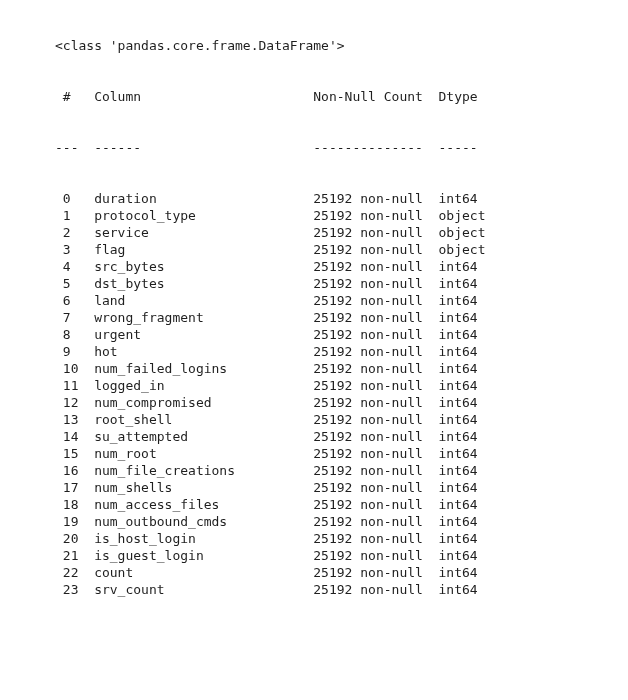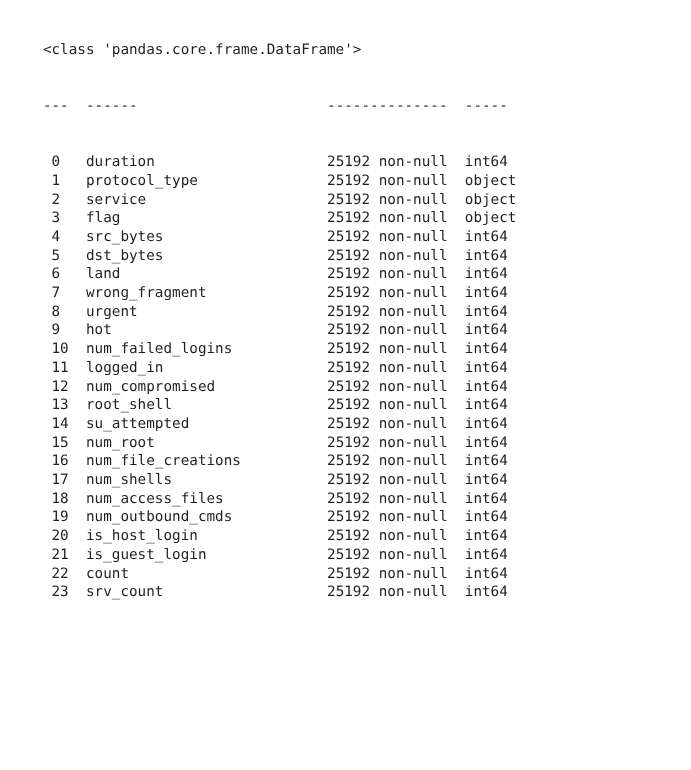--- a/index.html
+++ b/index.html
@@ -13,22 +13,23 @@
     .output {
       position: absolute;
       left: 39px;
       top: 3px;
       font-family: "DejaVu Sans Mono", "Liberation Mono", monospace;
       font-size: 13px;
       line-height: 17px;
       color: #1f1f1f;
       white-space: pre;
     }
-    .line { height: 17px; }
+    .line { height: 17px; margin-left: 16px; }
   </style>
 </head>
 <body>
 
 <div class="output">
   <div class="line">&lt;class 'pandas.core.frame.DataFrame'&gt;</div>
+  <div class="line" id="hdr"><span> #   </span><span>Column                      </span><span>Non-Null Count  </span><span>Dtype</span></div>
   <div class="line" id="sep"><span>---  </span><span>------                      </span><span>--------------  </span><span>-----</span></div>
   <div id="rows"><div class="line"><span> 0   </span><span>duration                    </span><span>25192 non-null  </span><span>int64</span></div><div class="line"><span> 1   </span><span>protocol_type               </span><span>25192 non-null  </span><span>object</span></div><div class="line"><span> 2   </span><span>service                     </span><span>25192 non-null  </span><span>object</span></div><div class="line"><span> 3   </span><span>flag                        </span><span>25192 non-null  </span><span>object</span></div><div class="line"><span> 4   </span><span>src_bytes                   </span><span>25192 non-null  </span><span>int64</span></div><div class="line"><span> 5   </span><span>dst_bytes                   </span><span>25192 non-null  </span><span>int64</span></div><div class="line"><span> 6   </span><span>land                        </span><span>25192 non-null  </span><span>int64</span></div><div class="line"><span> 7   </span><span>wrong_fragment              </span><span>25192 non-null  </span><span>int64</span></div><div class="line"><span> 8   </span><span>urgent                      </span><span>25192 non-null  </span><span>int64</span></div><div class="line"><span> 9   </span><span>hot                         </span><span>25192 non-null  </span><span>int64</span></div><div class="line"><span> 10  </span><span>num_failed_logins           </span><span>25192 non-null  </span><span>int64</span></div><div class="line"><span> 11  </span><span>logged_in                   </span><span>25192 non-null  </span><span>int64</span></div><div class="line"><span> 12  </span><span>num_compromised             </span><span>25192 non-null  </span><span>int64</span></div><div class="line"><span> 13  </span><span>root_shell                  </span><span>25192 non-null  </span><span>int64</span></div><div class="line"><span> 14  </span><span>su_attempted                </span><span>25192 non-null  </span><span>int64</span></div><div class="line"><span> 15  </span><span>num_root                    </span><span>25192 non-null  </span><span>int64</span></div><div class="line"><span> 16  </span><span>num_file_creations          </span><span>25192 non-null  </span><span>int64</span></div><div class="line"><span> 17  </span><span>num_shells                  </span><span>25192 non-null  </span><span>int64</span></div><div class="line"><span> 18  </span><span>num_access_files            </span><span>25192 non-null  </span><span>int64</span></div><div class="line"><span> 19  </span><span>num_outbound_cmds           </span><span>25192 non-null  </span><span>int64</span></div><div class="line"><span> 20  </span><span>is_host_login               </span><span>25192 non-null  </span><span>int64</span></div><div class="line"><span> 21  </span><span>is_guest_login              </span><span>25192 non-null  </span><span>int64</span></div><div class="line"><span> 22  </span><span>count                       </span><span>25192 non-null  </span><span>int64</span></div><div class="line"><span> 23  </span><span>srv_count                   </span><span>25192 non-null  </span><span>int64</span></div></div>
 </div>
 
 </body></html>

